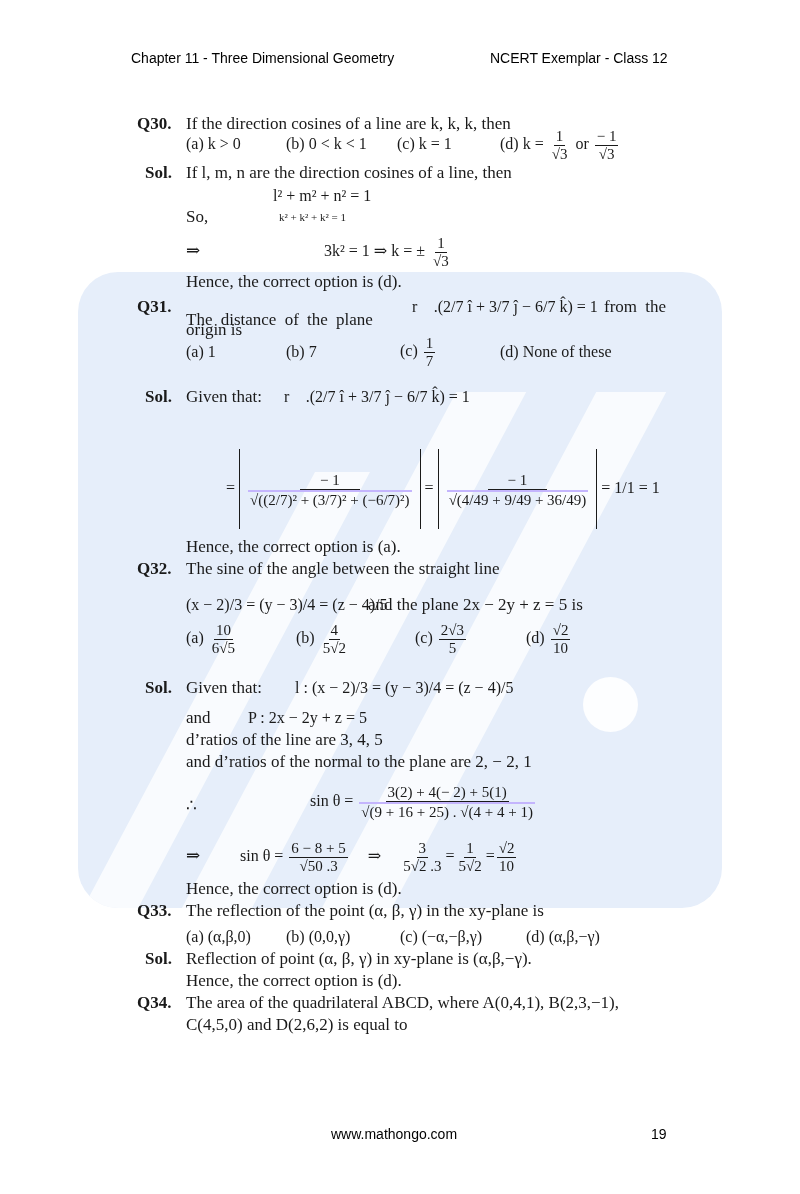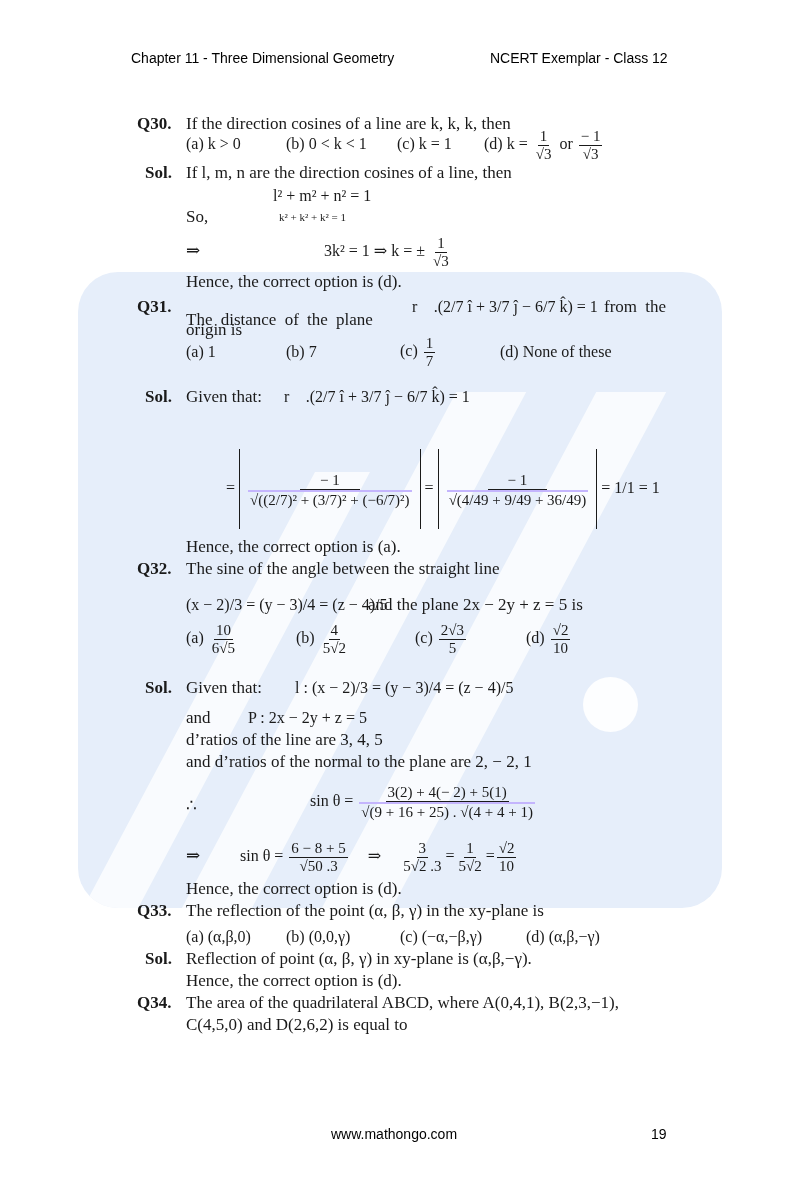--- a/index.html
+++ b/index.html
@@ -31,21 +31,21 @@
   <div class="dot" style="left:505px; top:405px; width:55px; height:55px;"></div>
 </div>
 
 <div class="content">
 
   <div class="qlabel" style="left:137px; top:114px;">Q30.</div>
   <div class="line" style="left:186px; top:114px;">If the direction cosines of a line are k, k, k, then</div>
   <div class="line" style="left:186px; top:134px; font-size:16px;">(a)  k &gt; 0</div>
   <div class="line" style="left:286px; top:134px; font-size:16px;">(b)  0 &lt; k &lt; 1</div>
   <div class="line" style="left:397px; top:134px; font-size:16px;">(c)  k = 1</div>
-  <div class="line" style="left:484px; top:126px; font-size:16px; line-height:36px;">
+  <div class="line" style="left:500px; top:126px; font-size:16px; line-height:36px;">
     <span>(d)  k =</span>
     <span class="frac">
         <span class="num">1</span>
         <span class="den">√3</span>
       </span>
     <span>or</span>
     <span class="frac">
         <span class="num">− 1</span>
         <span class="den">√3</span>
       </span>

